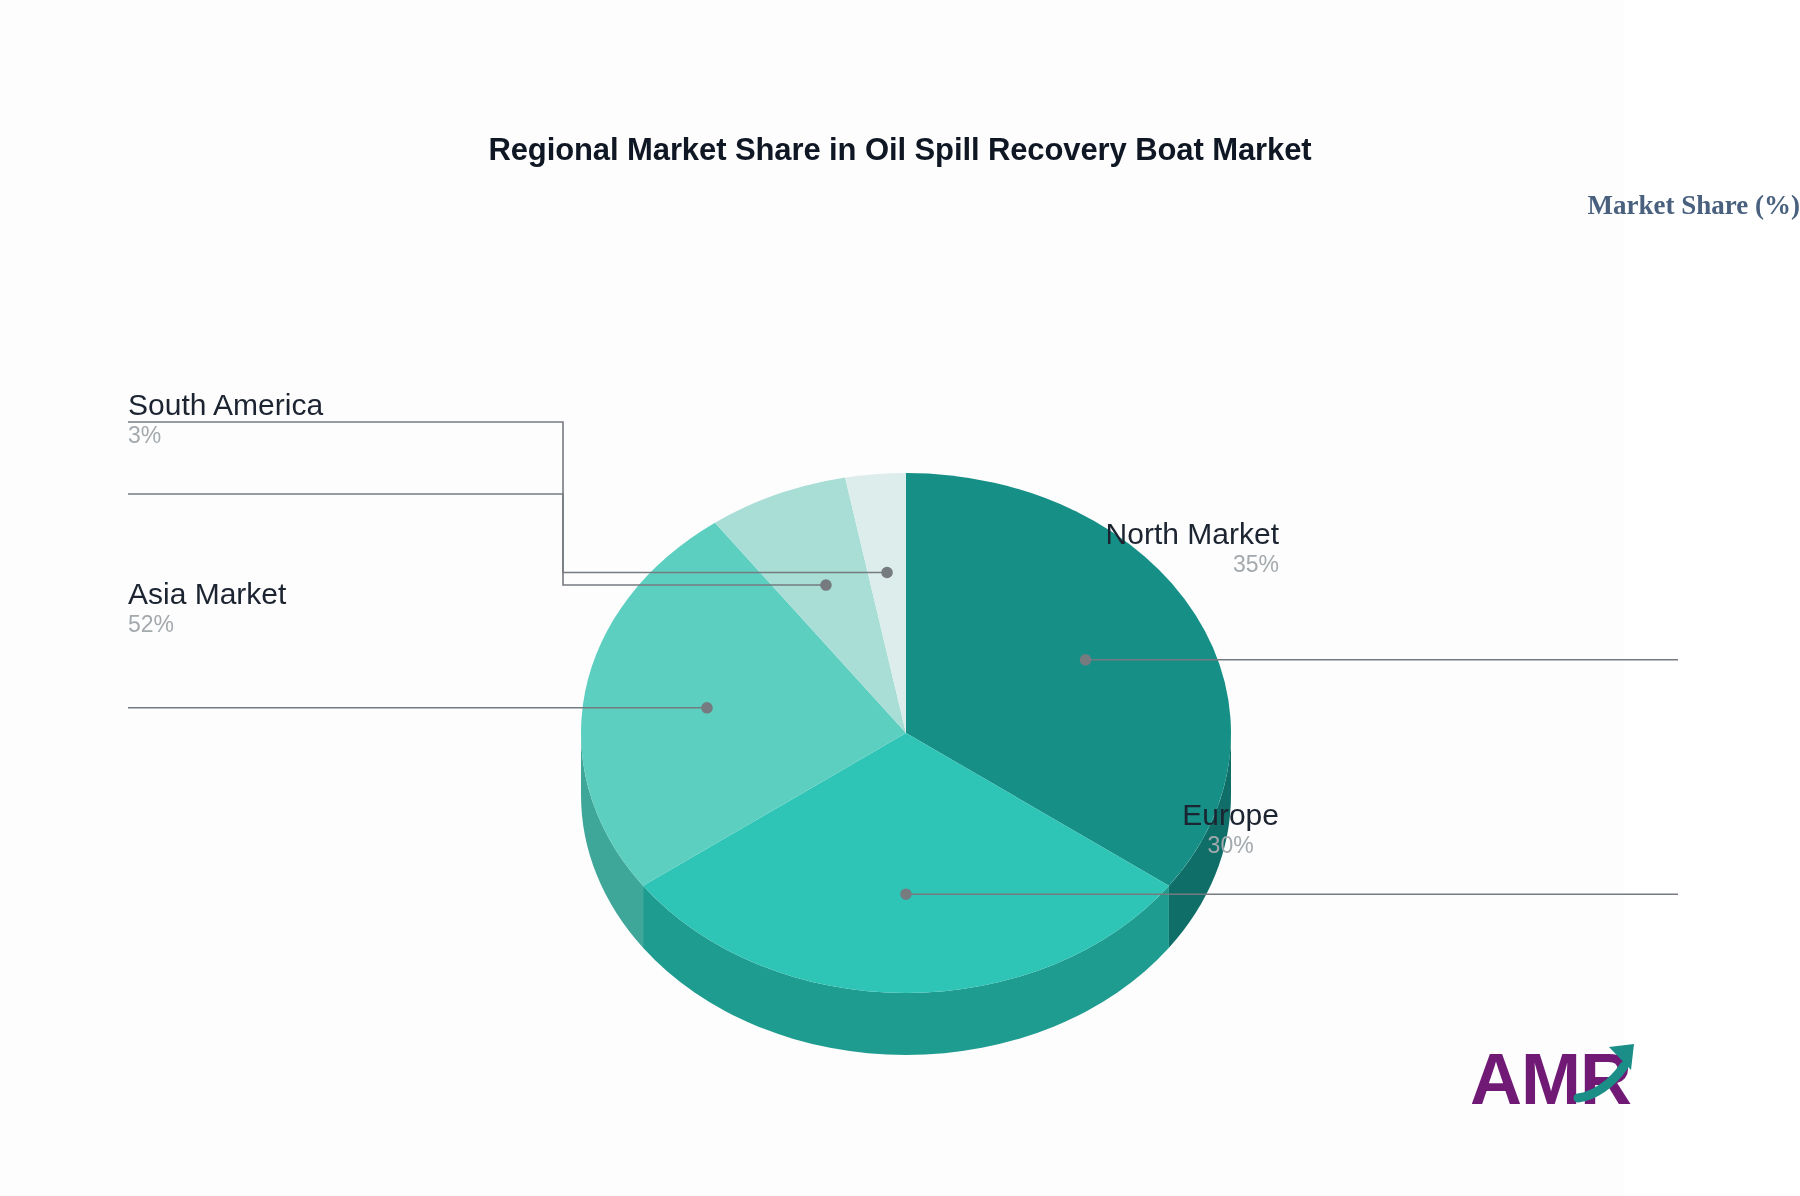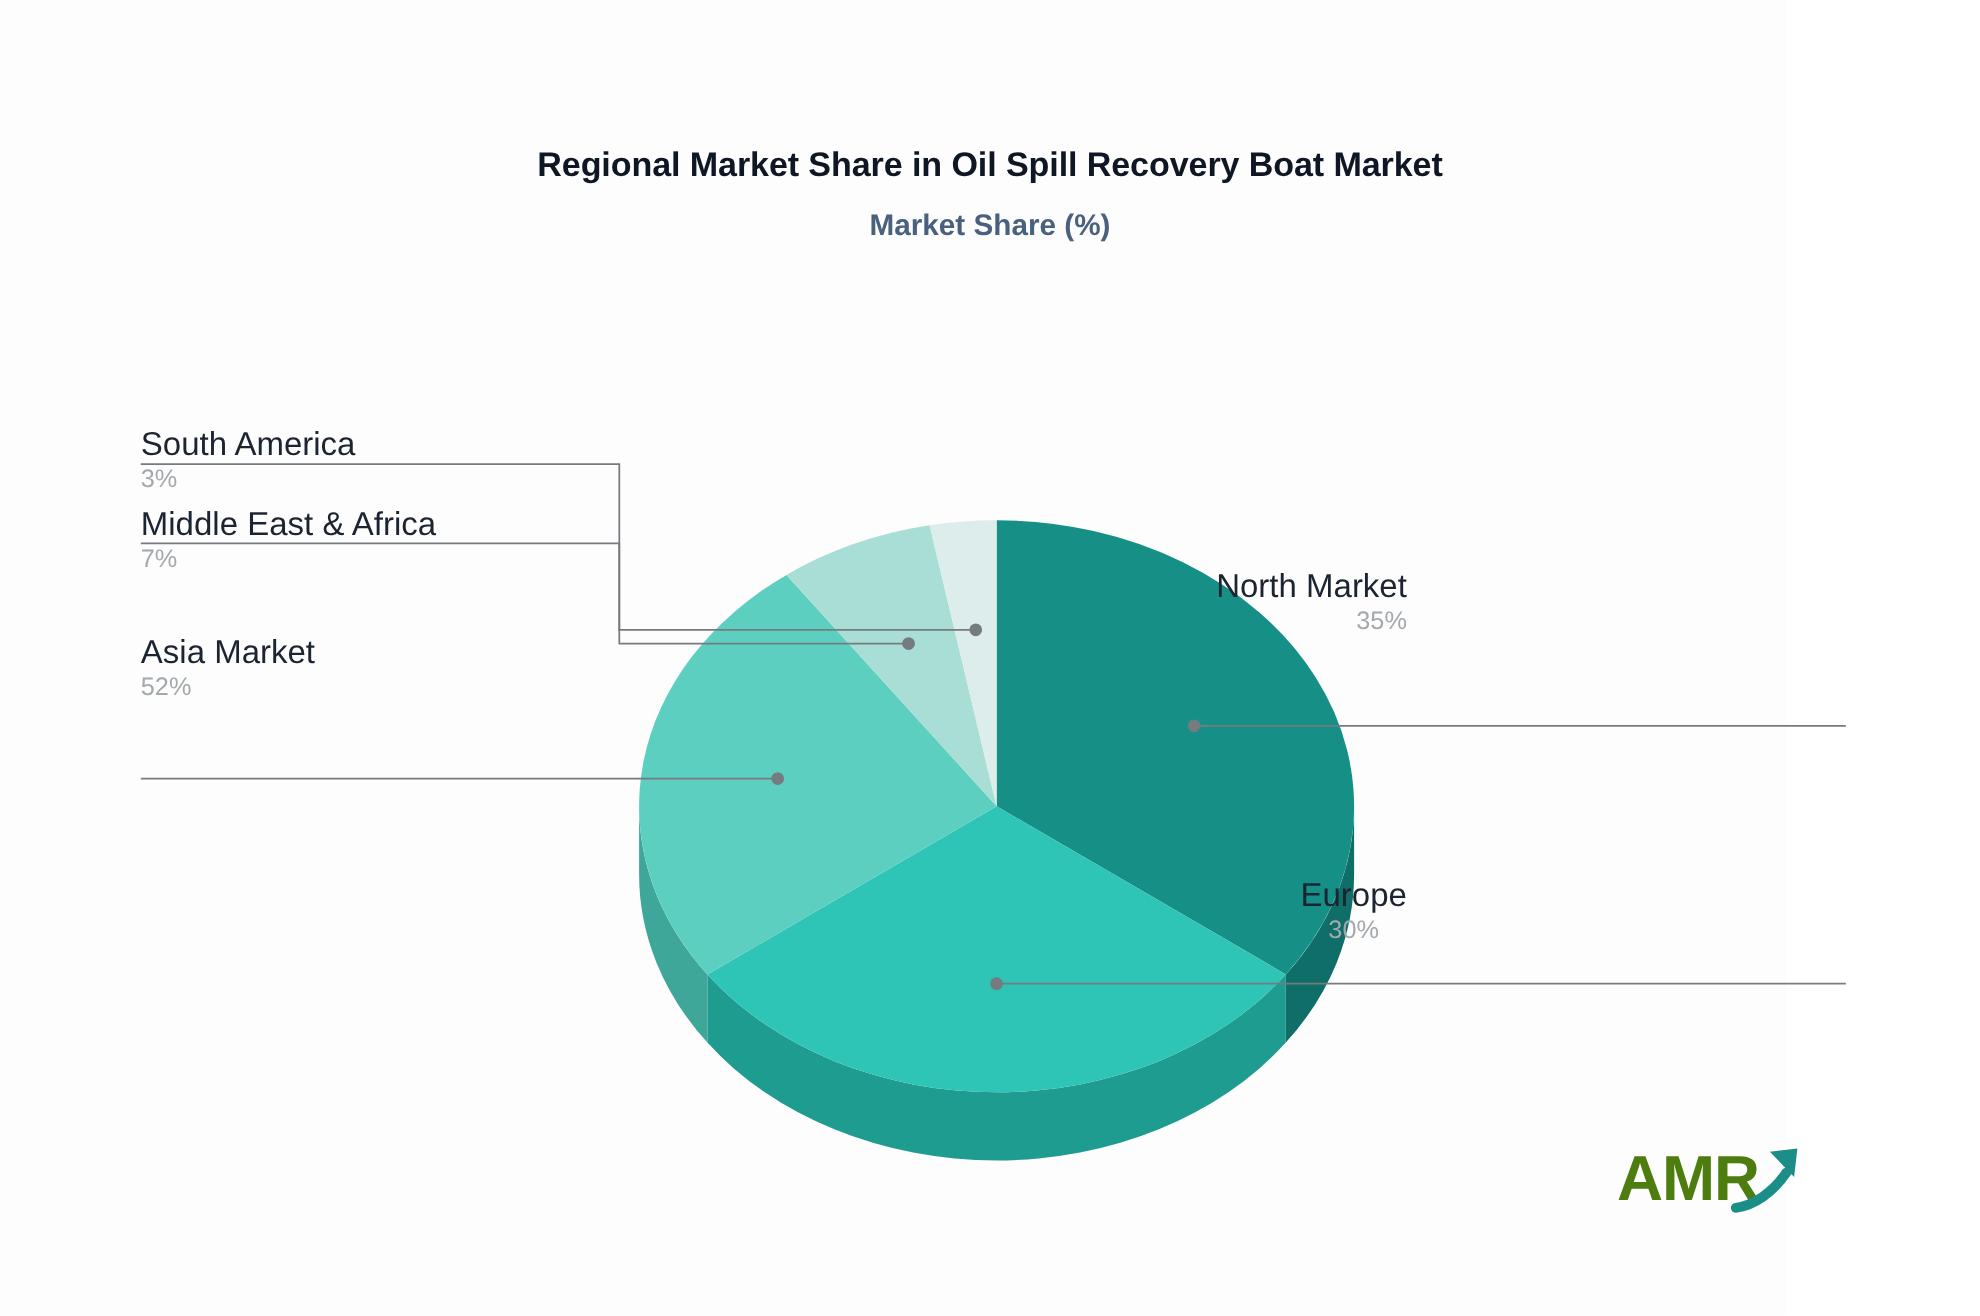--- a/index.html
+++ b/index.html
@@ -30,24 +30,25 @@
     font-size: 31px;
     font-weight: bold;
     color: #0f1724;
     letter-spacing: -0.1px;
   }
   .chart-subtitle {
     position: absolute;
     left: 0;
     top: 190px;
     width: 1800px;
-    text-align: center;
+    text-align: right;
     font-size: 27px;
     font-weight: bold;
     color: #49617e;
+    font-family: Liberation Serif, serif;
   }
   svg.pie-svg {
     position: absolute;
     left: 0;
     top: 0;
     width: 1800px;
     height: 1196px;
   }
   .label-block {
     position: absolute;
@@ -72,23 +73,23 @@
     position: absolute;
     left: 1470px;
     top: 1030px;
     width: 190px;
     height: 80px;
   }
   .amr-text {
     position: absolute;
     left: 0;
     top: 8px;
-    font-size: 58px;
+    font-size: 72px;
     font-weight: bold;
-    color: #4d7c0f;
+    color: #701a75;
     letter-spacing: -1px;
     font-family: "Liberation Sans", sans-serif;
   }
 </style>
 </head>
 <body>
 
 <div id="canvas">
 
   <div class="chart-title">Regional Market Share in Oil Spill Recovery Boat Market</div>
@@ -123,24 +124,20 @@
         <path d="M 887.0371748663194,572.5154113059835 L 563,572.5154113059835 L 563,422 L 128,422" stroke="#767b80" stroke-width="1.6" fill="none"></path>
         <circle cx="887.0371748663194" cy="572.5154113059835" r="5" fill="#767b80"></circle>
       </g>
   </svg>
 
   <div class="label-block label-left" style="left: 128px; top: 390px;">
     <div class="label-name">South America</div>
     <div class="label-value">3%</div>
   </div>
 
-  <div class="label-block label-left" style="left: 128px; top: 462px;">
-    <div class="label-name">Middle East &amp; Africa</div>
-    <div class="label-value">7%</div>
-  </div>
 
   <div class="label-block label-left" style="left: 128px; top: 579px;">
     <div class="label-name">Asia Market</div>
     <div class="label-value">52%</div>
   </div>
 
   <div class="label-block label-right" style="right: 345px; top: 519px;">
     <div class="label-name">North Market</div>
     <div class="label-value">35%</div>
   </div>

